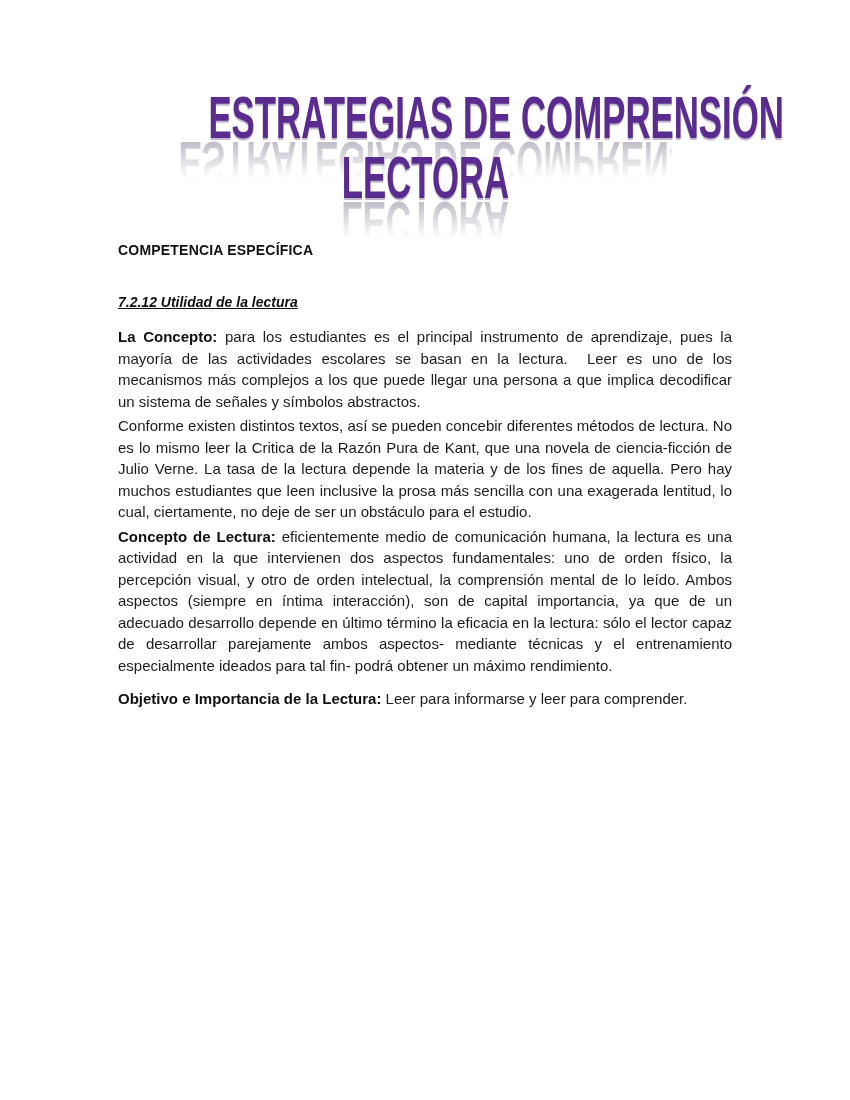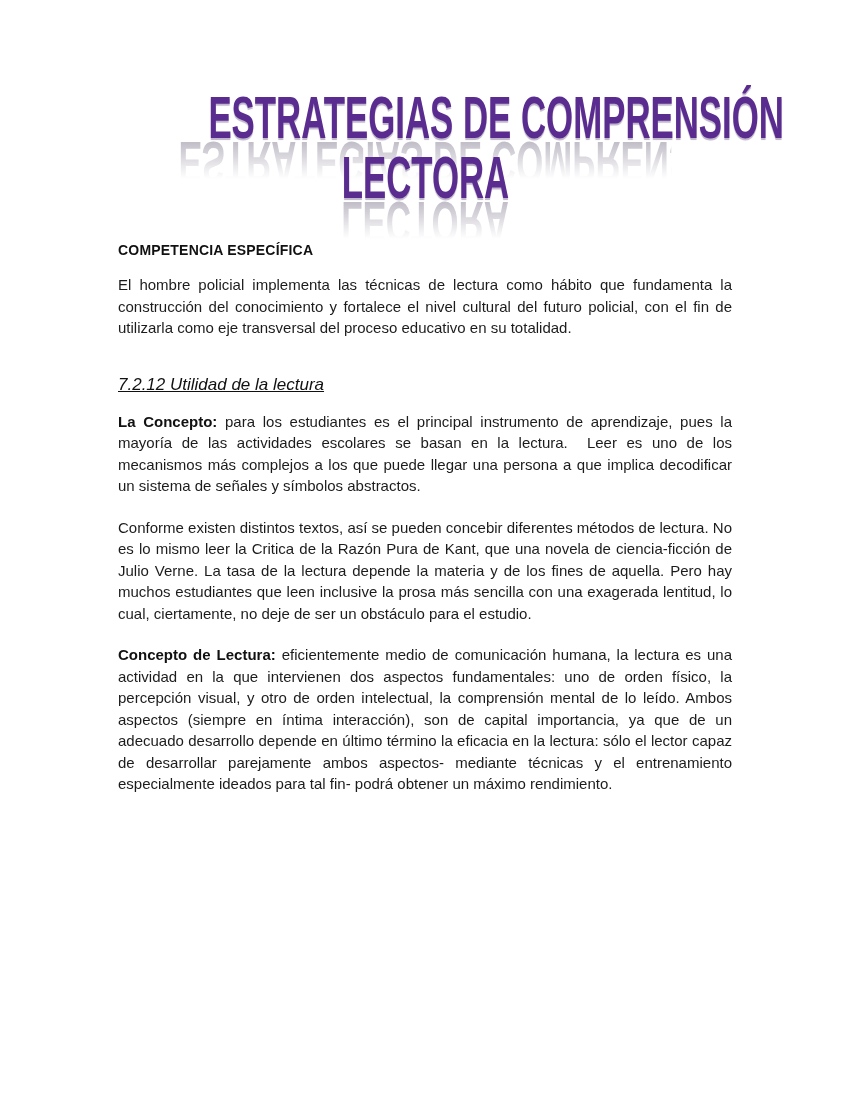--- a/index.html
+++ b/index.html
@@ -64,32 +64,32 @@
     color: var(--body-text);
   }
   .h-bold {
     font-size: 14px;
     font-weight: bold;
     color: #111111;
     margin-top: 34px;
     letter-spacing: 0.2px;
   }
   .h-sub {
-    font-size: 17px;
-    font-weight: normal;
+    font-size: 14px;
+    font-weight: bold;
     font-style: italic;
     text-decoration: underline;
     color: #111111;
     margin-top: 36px;
   }
   .para {
     font-size: 15px;
     line-height: 21.5px;
     text-align: justify;
-    margin-top: 20px;
+    margin-top: 3px;
     color: var(--body-text);
   }
   .para b { color: #111111; }
   .mt-first { margin-top: 16px; }
   .mt-lg { margin-top: 38px; }
   .mt-sm { margin-top: 12px; }
   .nowrap { white-space: nowrap; text-align: left; }
 </style>
 </head>
 <body>
@@ -104,27 +104,27 @@
     <div class="wa-line">
       <span class="wa-main">LECTORA</span>
       <span class="wa-reflect" aria-hidden="true">LECTORA</span>
     </div>
   </div>
 
   <div class="content">
 
     <div class="h-bold">COMPETENCIA ESPECÍFICA</div>
 
-    <p class="para mt-first">El hombre policial implementa las técnicas de lectura como hábito que fundamenta la construcción del conocimiento y fortalece el nivel cultural del futuro policial, con el fin de utilizarla como eje transversal del proceso educativo en su totalidad.</p>
 
     <div class="h-sub">7.2.12 Utilidad de la lectura</div>
 
     <p class="para mt-first"><b>La Concepto:</b> <span>para los estudiantes es el principal instrumento de aprendizaje, pues la mayoría de las actividades escolares se basan en la lectura.&nbsp; Leer es uno de los mecanismos más complejos a los que puede llegar una persona a que implica decodificar un sistema de señales y símbolos abstractos.</span></p>
 
     <p class="para">Conforme existen distintos textos, así se pueden concebir diferentes métodos de lectura. No es lo mismo leer la Critica de la Razón Pura de Kant, que una novela de ciencia-ficción de Julio Verne. La tasa de la lectura depende la materia y de los fines de aquella. Pero hay muchos estudiantes que leen inclusive la prosa más sencilla con una exagerada lentitud, lo cual, ciertamente, no deje de ser un obstáculo para el estudio.</p>
 
 
     <p class="para"><b>Concepto de Lectura:</b> <span>eficientemente medio de comunicación humana, la lectura es una actividad en la que intervienen dos aspectos fundamentales: uno de orden físico, la percepción visual, y otro de orden intelectual, la comprensión mental de lo leído. Ambos aspectos (siempre en íntima interacción), son de capital importancia, ya que de un adecuado desarrollo depende en último término la eficacia en la lectura: sólo el lector capaz de desarrollar parejamente ambos aspectos- mediante técnicas y el entrenamiento especialmente ideados para tal fin- podrá obtener un máximo rendimiento.</span></p>
 
 
+    <p class="para mt-sm nowrap"><b>Objetivo e Importancia de la Lectura:</b> <span>Leer para informarse y leer para comprender.</span></p>
 
   </div>
 </div>
 
 </body></html>

